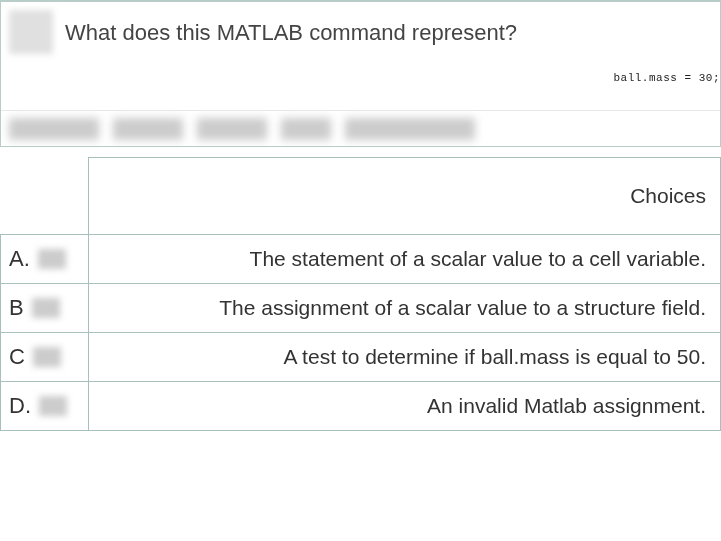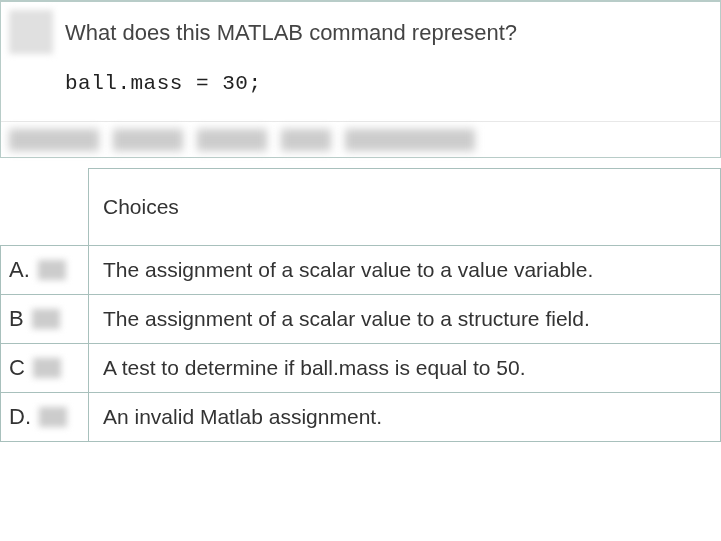--- a/index.html
+++ b/index.html
@@ -1,15 +1,15 @@
 <!DOCTYPE html>
 <html><head>
   <meta charset="utf-8">
   <style>
-    * { box-sizing: border-box; margin: 0; padding: 0; }
+    * { box-sizing: border-box; margin: 0; padding: 0; text-align: right; }
     body {
       font-family: Verdana, Geneva, sans-serif;
       font-size: 20px;
       color: #333;
       background: #fff;
       width: 721px;
     }
     .question-area {
       border: 1px solid #b8ccc8;
       border-top: 2px solid #b8ccc8;
@@ -28,21 +28,21 @@
       flex-shrink: 0;
       filter: blur(3px);
     }
     .question-text {
       padding: 18px 12px 8px 4px;
       font-size: 22px;
       color: #444;
     }
     .code-line {
       font-family: "Courier New", monospace;
-      font-size: 21px;
+      font-size: 11px;
       padding: 18px 0 26px 64px;
       color: #222;
       letter-spacing: 0.5px;
     }
     .blur-bar {
       height: 36px;
       background: #fff;
       display: flex;
       gap: 14px;
       padding: 4px 8px 4px 8px;
@@ -125,21 +125,21 @@
   <tbody>
       <tr class="choices-header">
     <td class="label-col"></td>
     <td class="choice-col">Choices</td>
   </tr>
   <tr>
     <td class="label-col">
       <span class="label-letter">A.</span>
       <span class="label-blur"></span>
     </td>
-    <td class="choice-col">The assignment of a scalar value to a value variable.</td>
+    <td class="choice-col">The statement of a scalar value to a cell variable.</td>
   </tr>
   <tr>
     <td class="label-col">
       <span class="label-letter">B</span>
       <span class="label-blur"></span>
     </td>
     <td class="choice-col">The assignment of a scalar value to a structure field.</td>
   </tr>
   <tr>
     <td class="label-col">

